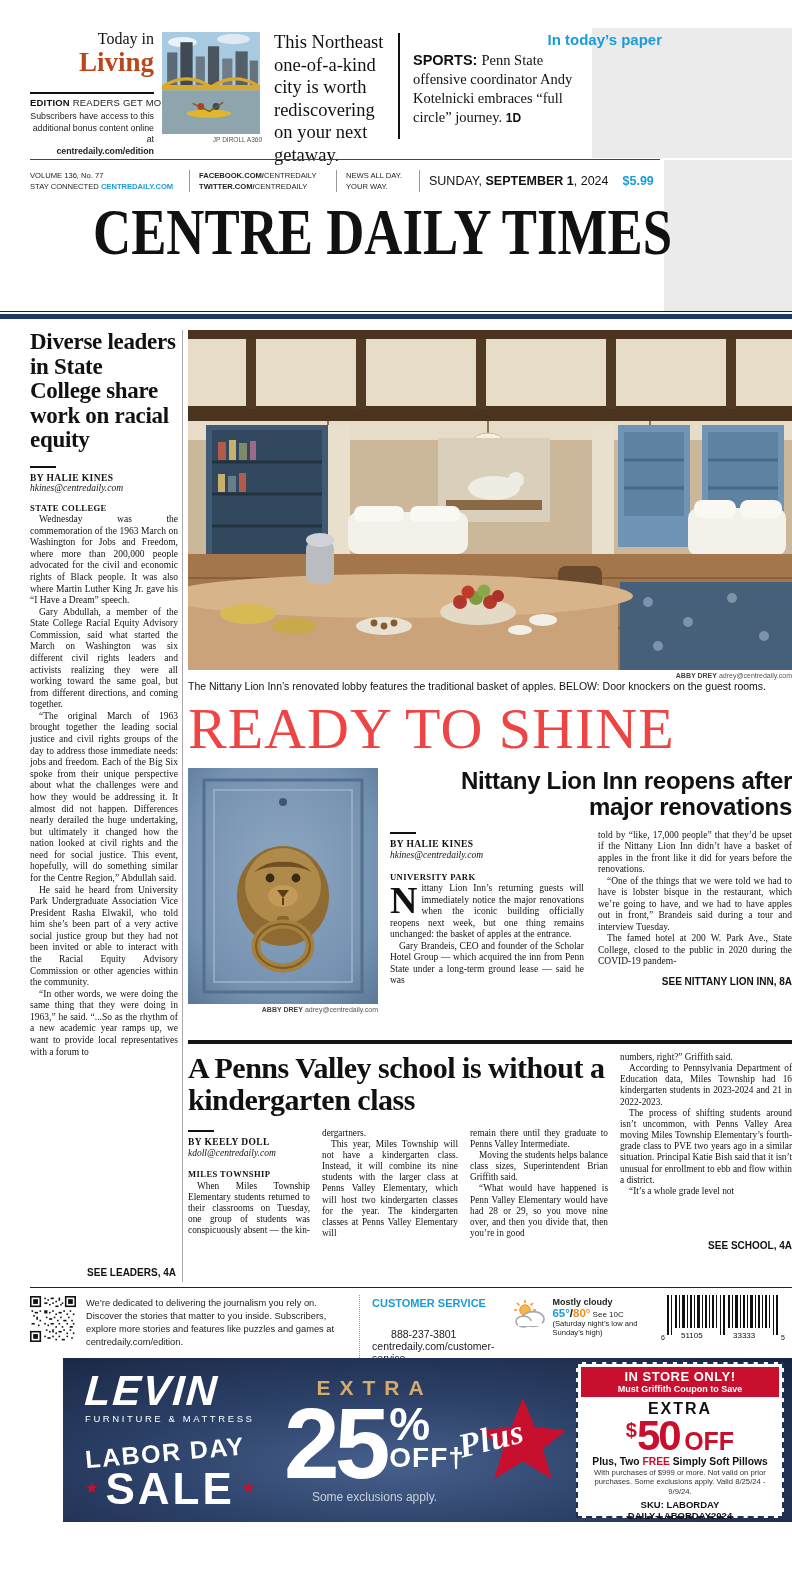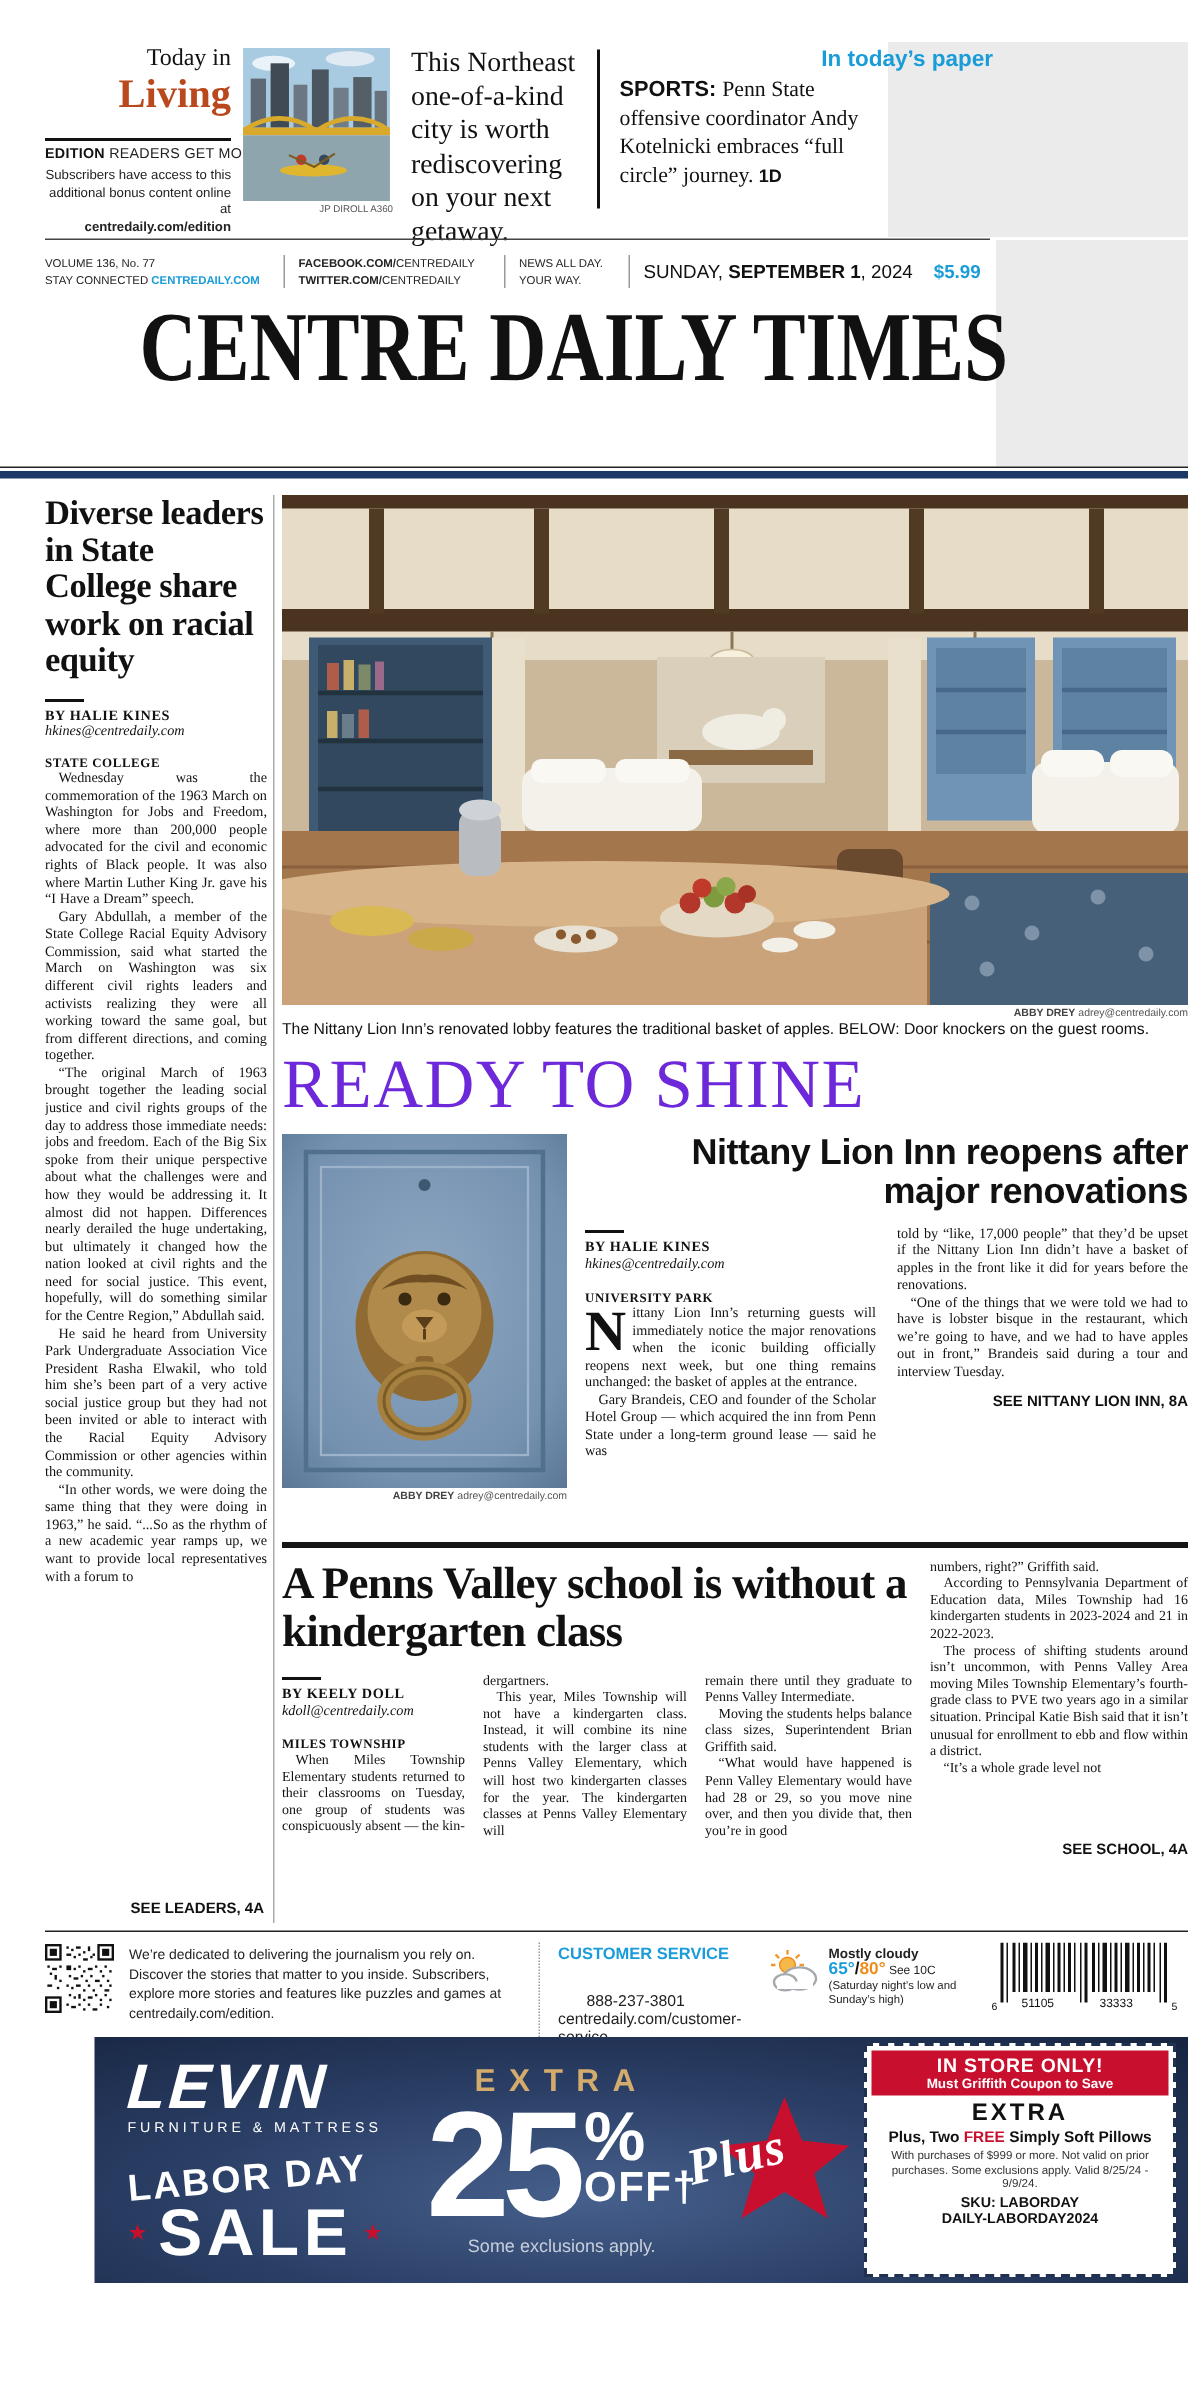--- a/index.html
+++ b/index.html
@@ -63,21 +63,21 @@
   .lc-see { position:absolute; bottom:4px; right:2px; }
 
   .col-rule { left:182px; top:330px; width:1px; height:952px; background:#aaa; }
 
   
   .main { left:188px; top:330px; width:604px; }
   .lobby svg { display:block; width:604px; height:340px; }
   .ph-credit { text-align:right; font-family:"Liberation Sans",sans-serif; font-size:7px; color:#555; margin-top:2px; }
   .ph-credit b { color:#444; }
   .caption { font-family:"Liberation Sans",sans-serif; font-size:10.5px; color:#111; margin:1px 0 8px; }
-  .banner { font-size:46px; color:#6d28d9; line-height:1; white-space:nowrap; letter-spacing:1px; margin-bottom:10px; }
+  .banner { font-size:58px; color:#ef4444; line-height:1; white-space:nowrap; letter-spacing:1px; margin-bottom:10px; }
 
   .inn-row { display:flex; gap:12px; height:260px; }
   .knocker-wrap { width:190px; }
   .knocker-wrap svg { display:block; width:190px; height:236px; }
   .inn-right { flex:1; }
   .inn-head { font-family:"Liberation Sans",sans-serif; font-weight:bold; font-size:24px; text-align:right; line-height:1.1; letter-spacing:-0.3px;margin-left:32px; }
   .inn-cols { display:flex; gap:14px; margin-top:9px; }
   .icol { width:50%; font-size:9.5px; line-height:1.21; text-align:justify; }
   .dropcap { float:left; font-size:38px; line-height:30px; font-weight:bold; padding:2px 4px 0 0; }
   .see-inn { margin-top:8px; }
@@ -368,20 +368,21 @@
             <div class="dateline">UNIVERSITY PARK</div>
             <p><span class="dropcap">N</span><span>ittany Lion Inn’s returning guests will immediately notice the major renovations when the iconic building officially reopens next week, but one thing remains unchanged: the basket of apples at the entrance.</span></p>
             <div class="indent-all">
                 <p>Gary Brandeis, CEO and founder of the Scholar Hotel Group — which acquired the inn from Penn State under a long-term ground lease — said he was</p>
               </div>
           </div>
           <div class="icol">
             <div class="indent-rest">
                 <p>told by “like, 17,000 people” that they’d be upset if the Nittany Lion Inn didn’t have a basket of apples in the front like it did for years before the renovations.</p>
                 <p>“One of the things that we were told we had to have is lobster bisque in the restaurant, which we’re going to have, and we had to have apples out in front,” Brandeis said during a tour and interview Tuesday.</p>
+                <p>The famed hotel at 200 W. Park Ave., State College, closed to the public in 2020 during the COVID-19 pandem-</p>
               </div>
             <div class="see-tag see-inn">SEE NITTANY LION INN, 8A</div>
           </div>
         </div>
       </div>
     </div>
 
     <div class="black-rule"></div>
 
     <div class="school">
@@ -596,19 +597,20 @@
     <div class="ad-starbox">
       <div class="star-shape"></div>
       <div class="plus-script">Plus</div>
     </div>
     <div class="coupon">
       <div class="c-head">
         <div class="c-h1">IN STORE ONLY!</div>
         <div class="c-h2">Must Griffith Coupon to Save</div>
       </div>
       <div class="c-extra">EXTRA</div>
+      <div class="c-amt"><span class="c-dollar">$</span><span class="c-50">50</span> <span class="c-off">OFF</span></div>
       <div class="c-pillows"><span>Plus, Two </span><span class="c-free">FREE</span><span> Simply Soft Pillows</span></div>
       <div class="c-terms">With purchases of $999 or more. Not valid on prior purchases. Some exclusions apply. Valid 8/25/24 - 9/9/24.</div>
       <div class="c-sku"><span>SKU: LABORDAY</span><br><span>DAILY-LABORDAY2024</span></div>
     </div>
   </div>
 
 </div>
 
 </body></html>

